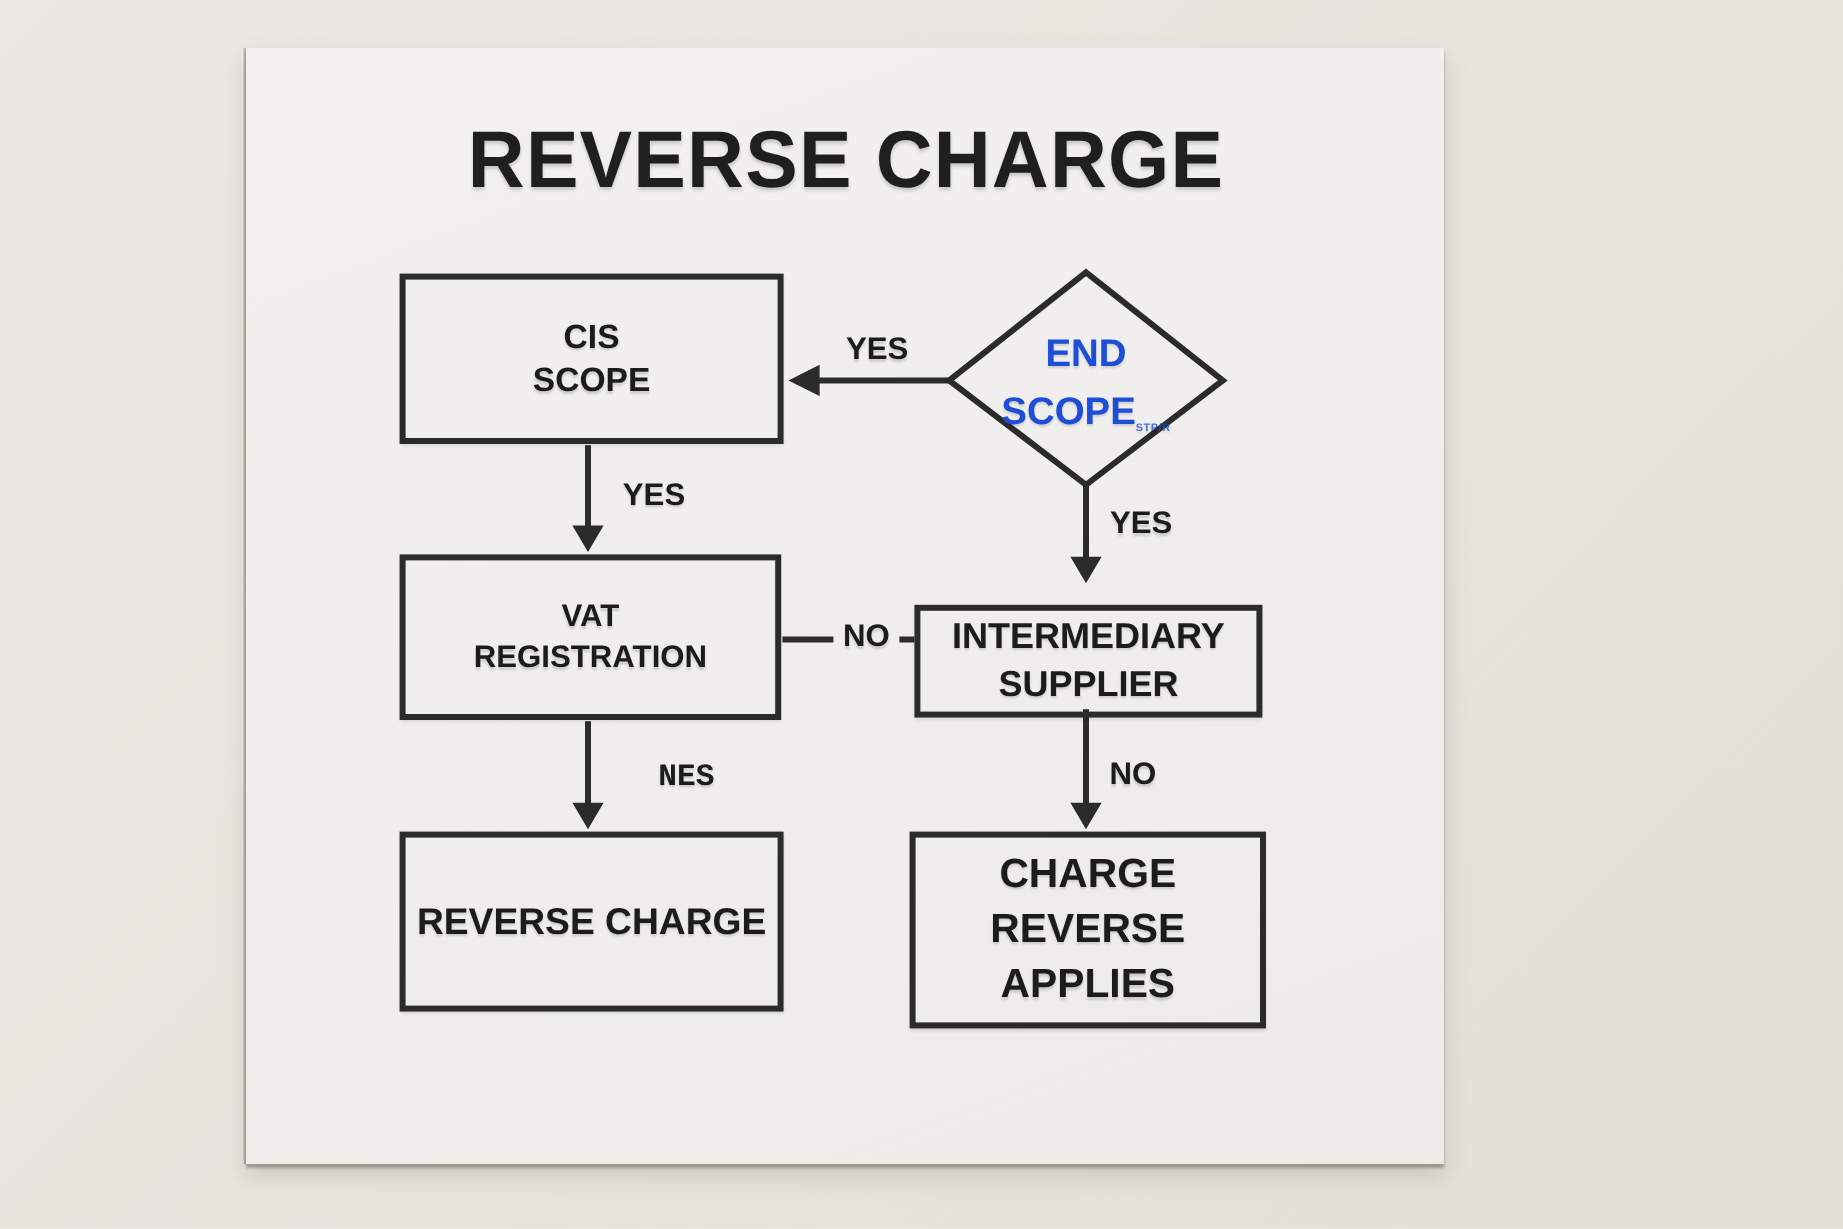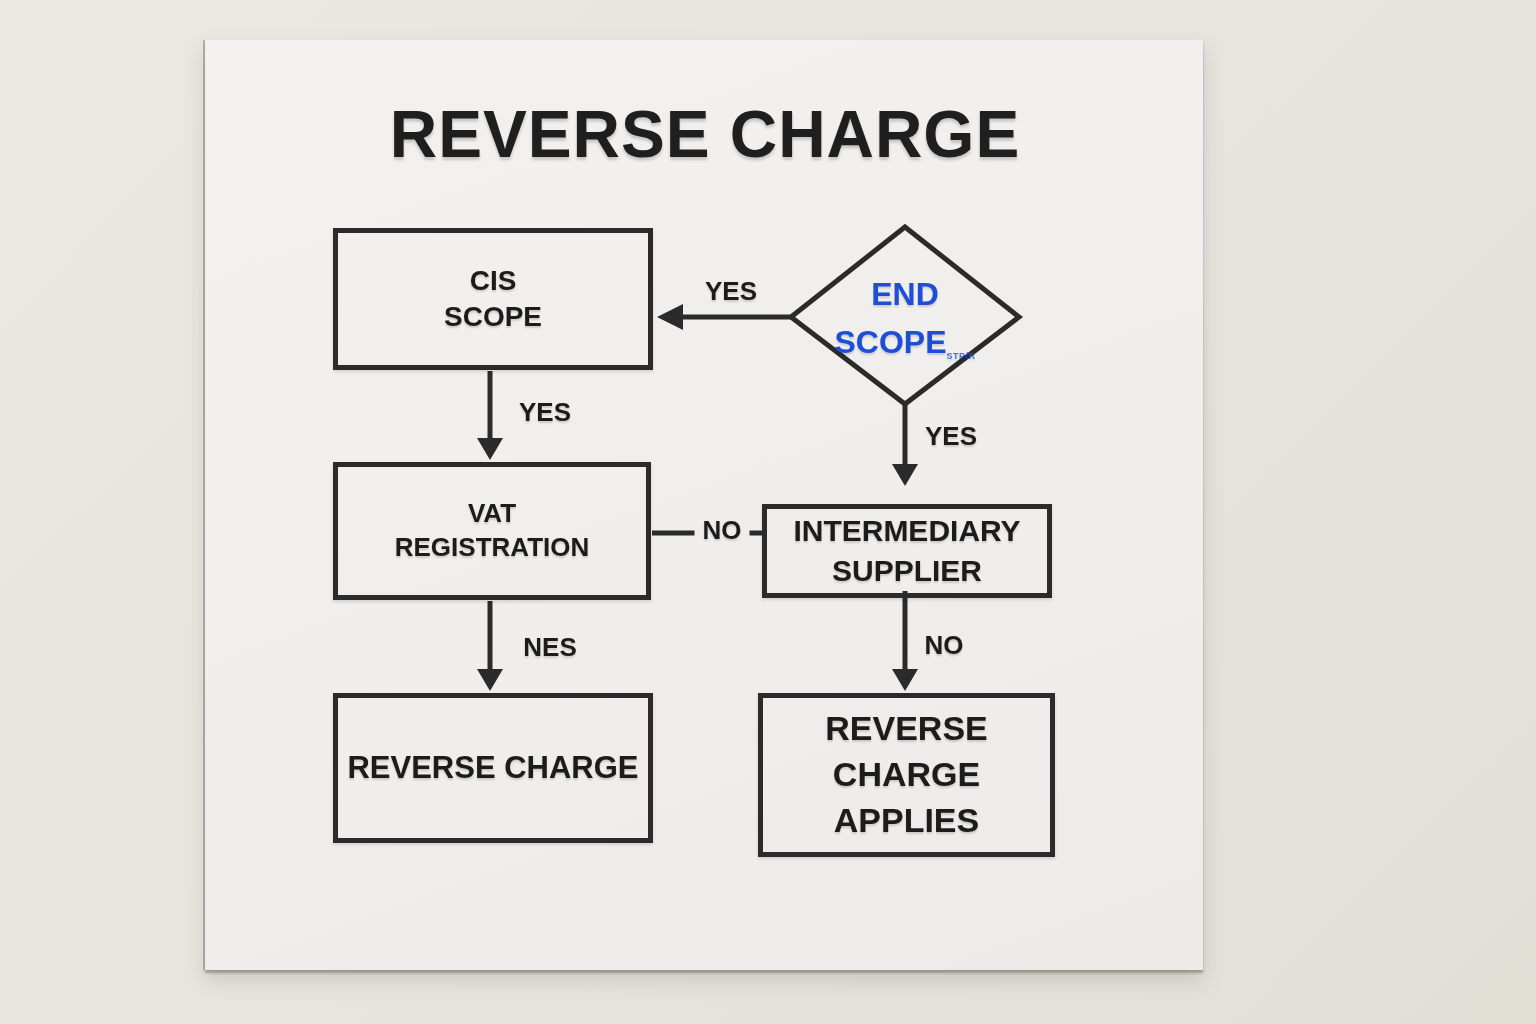--- a/index.html
+++ b/index.html
@@ -89,21 +89,21 @@
     position: absolute;
     transform: translate(-50%, -50%);
     font-weight: 700;
     font-size: 26px;
     color: #1c1c1c;
     text-shadow: 0 2px 2px rgba(0,0,0,0.15);
     white-space: nowrap;
   }
   .label-yes-horizontal { left: 731px; top: 291px; }
   .label-yes-left       { left: 545px; top: 412px; }
-  .label-nes            { left: 550px; top: 647px; }
+  .label-nes            { left: 572px; top: 647px; font-family: Liberation Mono, monospace; }
   .label-no-middle      { left: 722px; top: 530px; background: #efeeec; padding: 0 8px; }
   .label-yes-right      { left: 951px; top: 436px; }
   .label-no-right       { left: 944px; top: 645px; }
 </style>
 </head>
 <body>
 
 <div class="paper"></div>
 
 <svg class="overlay-svg" viewBox="0 0 1536 1024" xmlns="http://www.w3.org/2000/svg">
@@ -148,22 +148,22 @@
 <div class="node-box box-intermediary">
   <span>INTERMEDIARY</span>
   <span>SUPPLIER</span>
 </div>
 
 <div class="node-box box-not-apply">
   <span>REVERSE CHARGE</span>
 </div>
 
 <div class="node-box box-applies">
+  <span>CHARGE</span>
   <span>REVERSE</span>
-  <span>CHARGE</span>
   <span>APPLIES</span>
 </div>
 
 <div class="edge-label label-yes-horizontal">YES</div>
 <div class="edge-label label-yes-left">YES</div>
 <div class="edge-label label-no-middle">NO</div>
 <div class="edge-label label-yes-right">YES</div>
 <div class="edge-label label-nes">NES</div>
 <div class="edge-label label-no-right">NO</div>
 

